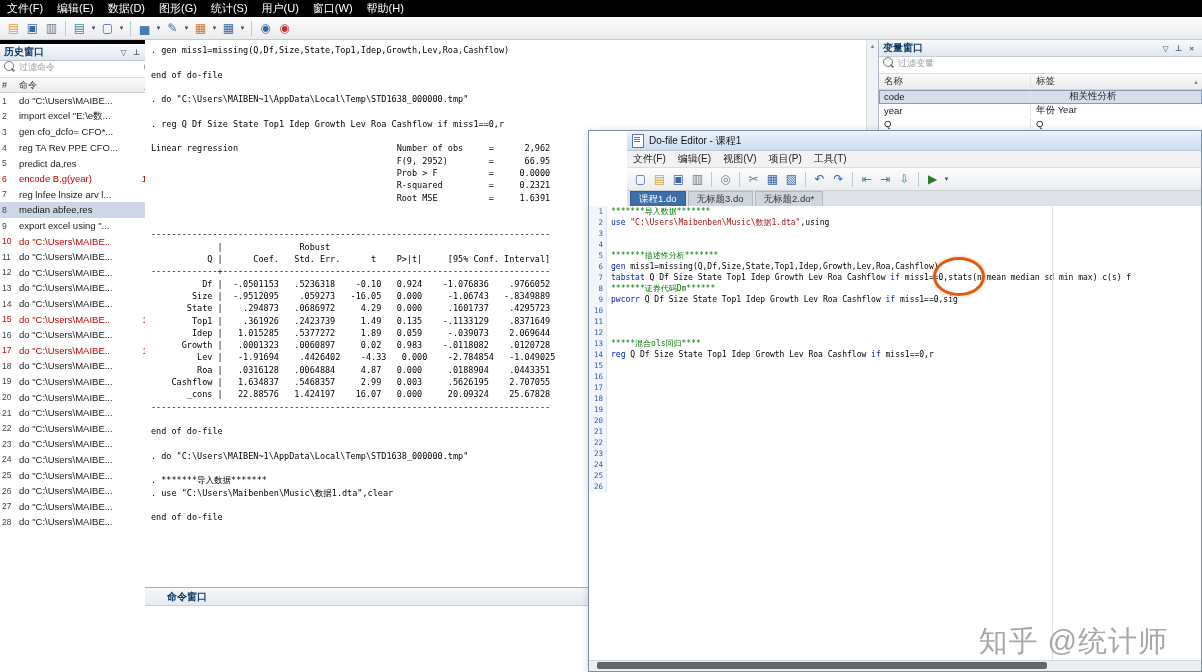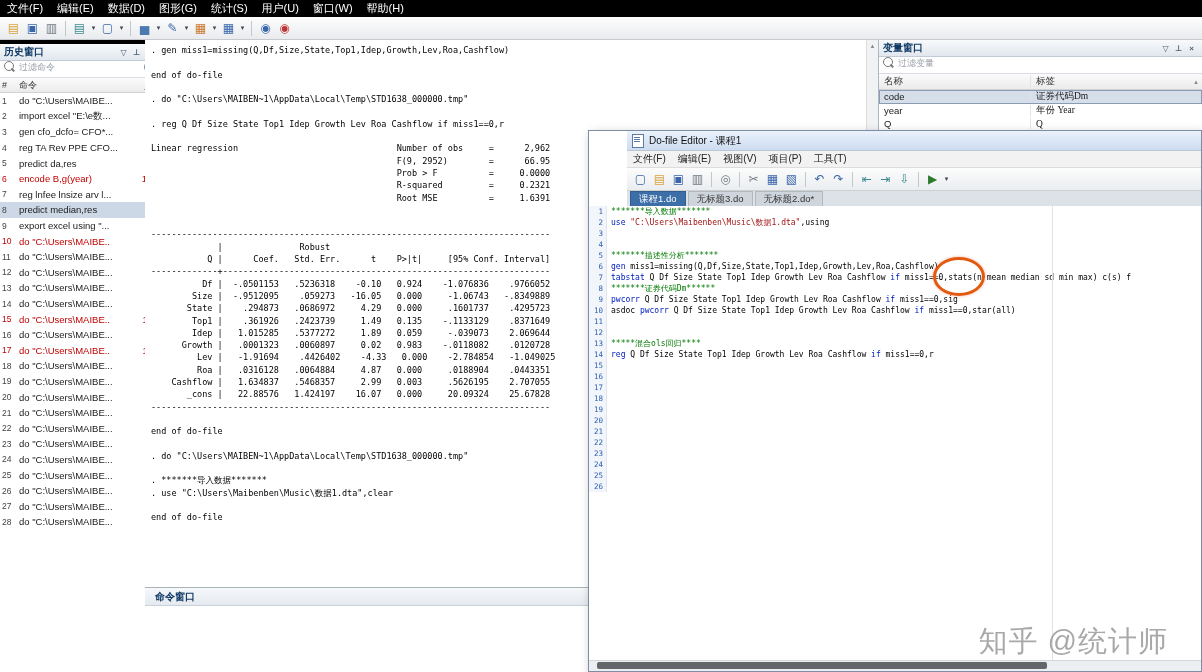--- a/index.html
+++ b/index.html
@@ -49,33 +49,33 @@
   
   .results{position:absolute;left:145px;top:40px;width:733px;height:547px;background:#fff;overflow:hidden;}
   .results pre{margin:0;padding:4px 0 0 6px;font-family:"DejaVu Sans Mono","Liberation Mono",monospace;
                font-size:8.5px;line-height:12.3px;color:#000;}
   .res-scroll{position:absolute;right:0;top:0;width:11px;height:100%;background:#f1f2f4;border-left:1px solid #dcdcdc;}
   .res-scroll .up{display:block;text-align:center;font-size:6px;color:#888;padding-top:3px;}
   
   .cmdwin{position:absolute;left:145px;top:587px;width:733px;height:85px;background:#fff;
           border-top:1px solid #a9b1b9;box-sizing:border-box;}
   .cmd-h{height:17px;background:linear-gradient(#f6f8fa,#e5eaf0);border-bottom:1px solid #c8d0d8;
-         display:flex;align-items:center;padding:0 10px;font-size:10px;font-weight:bold;color:#123a66;}
+         display:flex;align-items:center;padding:0 22px;font-size:10px;font-weight:bold;color:#123a66;}
   .cmd-input{display:block;width:100%;height:66px;border:none;outline:none;resize:none;font-family:inherit;font-size:10px;}
   
   .varpanel{position:absolute;left:878px;top:40px;width:324px;height:632px;background:#fff;
             border-left:1px solid #aeb6bf;box-sizing:border-box;}
   .var-colh{height:15px;display:flex;align-items:center;font-size:9.5px;color:#333;
             background:linear-gradient(#fbfbfb,#ebebeb);border-bottom:1px solid #d2d2d2;}
   .v-name{width:152px;padding-left:5px;box-sizing:border-box;flex:0 0 auto;border-right:1px solid #e4e4e4;
           overflow:hidden;white-space:nowrap;}
-  .v-label{flex:1;padding-left:5px;overflow:hidden;white-space:nowrap;font-family:Liberation Serif, serif;}
+  .v-label{flex:1;padding-left:5px;overflow:hidden;white-space:nowrap;}
   .v-scroll{width:12px;text-align:center;font-size:6px;color:#888;flex:0 0 auto;}
   .vrow{height:13.5px;display:flex;align-items:center;font-size:9.5px;color:#1a1a1a;}
-  .vrow.selected{background:#d6dee9;outline:1px solid #8a9cb4;outline-offset:-1px;}
+  .vrow.selected{background:#d6dee9;outline:1px solid #8a9cb4;outline-offset:-1px;gap:33px;}
   
   .dofile{position:absolute;left:588px;top:130px;width:614px;height:542px;background:#fff;
           border:1px solid #7d8da3;box-sizing:border-box;box-shadow:3px 4px 10px rgba(0,0,0,.3);z-index:20;padding-left:38px;}
   .df-title{height:19px;background:linear-gradient(#eaf2fc,#cddcf0);display:flex;align-items:center;
             padding:0 5px;font-size:10px;color:#101010;gap:5px;border-bottom:1px solid #b9c6d6;}
   .df-docicon{width:10px;height:12px;background:#fff;border:1px solid #5f7aa3;position:relative;flex:0 0 auto;}
   .df-docicon::after{content:"";position:absolute;left:1px;top:2px;width:6px;height:1px;background:#5f7aa3;
                      box-shadow:0 2px 0 #5f7aa3,0 4px 0 #5f7aa3;}
   .df-menu{height:16px;display:flex;align-items:center;background:#f2f2f2;font-size:10px;color:#222;
            border-bottom:1px solid #ddd;}
@@ -190,21 +190,21 @@
         <span class="c-cmd">encode B,g(year)</span>
         <span class="c-rc">110</span>
       </div>
       <div class="hrow normal">
         <span class="c-num">7</span>
         <span class="c-cmd">reg lnfee lnsize arv l...</span>
         <span class="c-rc"></span>
       </div>
       <div class="hrow selected">
         <span class="c-num">8</span>
-        <span class="c-cmd">predict median,res</span>
+        <span class="c-cmd">median abfee,res</span>
         <span class="c-rc"></span>
       </div>
       <div class="hrow normal">
         <span class="c-num">9</span>
         <span class="c-cmd">export excel using "...</span>
         <span class="c-rc"></span>
       </div>
       <div class="hrow error">
         <span class="c-num">10</span>
         <span class="c-cmd">do "C:\Users\MAIBE..</span>
@@ -367,21 +367,21 @@
       <span class="mag"></span>
       <input class="filter-input" placeholder="过滤变量" style="">
     </div>
     <div class="var-colh">
       <span class="v-name">名称</span>
       <span class="v-label">标签</span>
       <span class="v-scroll">▲</span>
     </div>
     <div class="vrow selected">
         <span class="v-name">code</span>
-        <span class="v-label">证券代码Dm</span>
+        <span class="v-label">相关性分析</span>
       </div>
       <div class="vrow normal">
         <span class="v-name">year</span>
         <span class="v-label">年份 Year</span>
       </div>
       <div class="vrow normal">
         <span class="v-name">Q</span>
         <span class="v-label">Q</span>
       </div>
   </div>
@@ -457,21 +457,20 @@
         <div class="df-line">
           <span class="df-ln">8</span>
           <span class="df-code"><span class="seg-cmt">*******证券代码Dm******</span></span>
         </div>
         <div class="df-line">
           <span class="df-ln">9</span>
           <span class="df-code"><span class="seg-kw">pwcorr </span><span class="seg-txt">Q Df Size State Top1 Idep Growth Lev Roa Cashflow </span><span class="seg-kw">if</span><span class="seg-txt"> miss1==0,sig</span></span>
         </div>
         <div class="df-line">
           <span class="df-ln">10</span>
-          <span class="df-code"><span class="seg-txt">asdoc </span><span class="seg-kw">pwcorr </span><span class="seg-txt">Q Df Size State Top1 Idep Growth Lev Roa Cashflow </span><span class="seg-kw">if</span><span class="seg-txt"> miss1==0,star(all)</span></span>
         </div>
         <div class="df-line">
           <span class="df-ln">11</span>
           <span class="df-code"></span>
         </div>
         <div class="df-line">
           <span class="df-ln">12</span>
           <span class="df-code"></span>
         </div>
         <div class="df-line">

